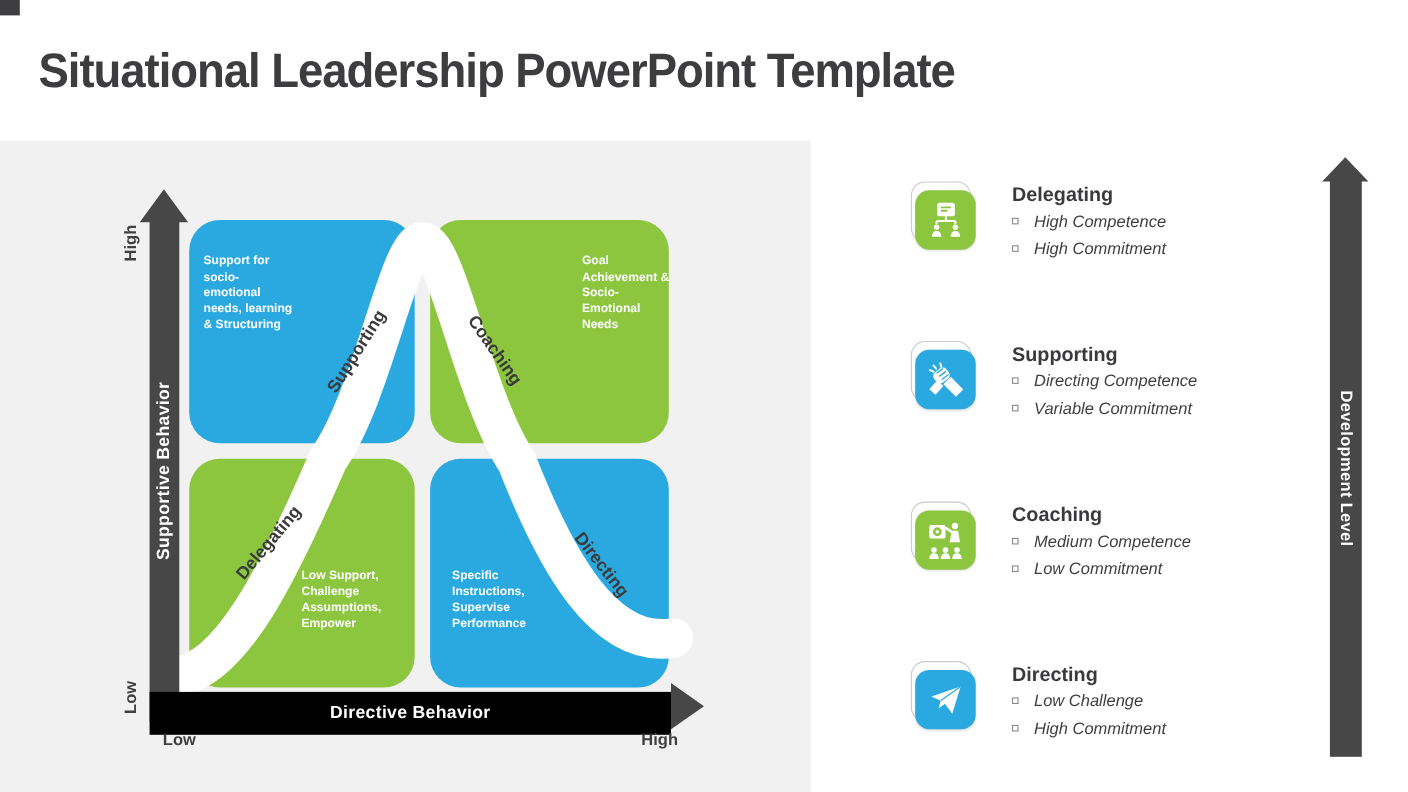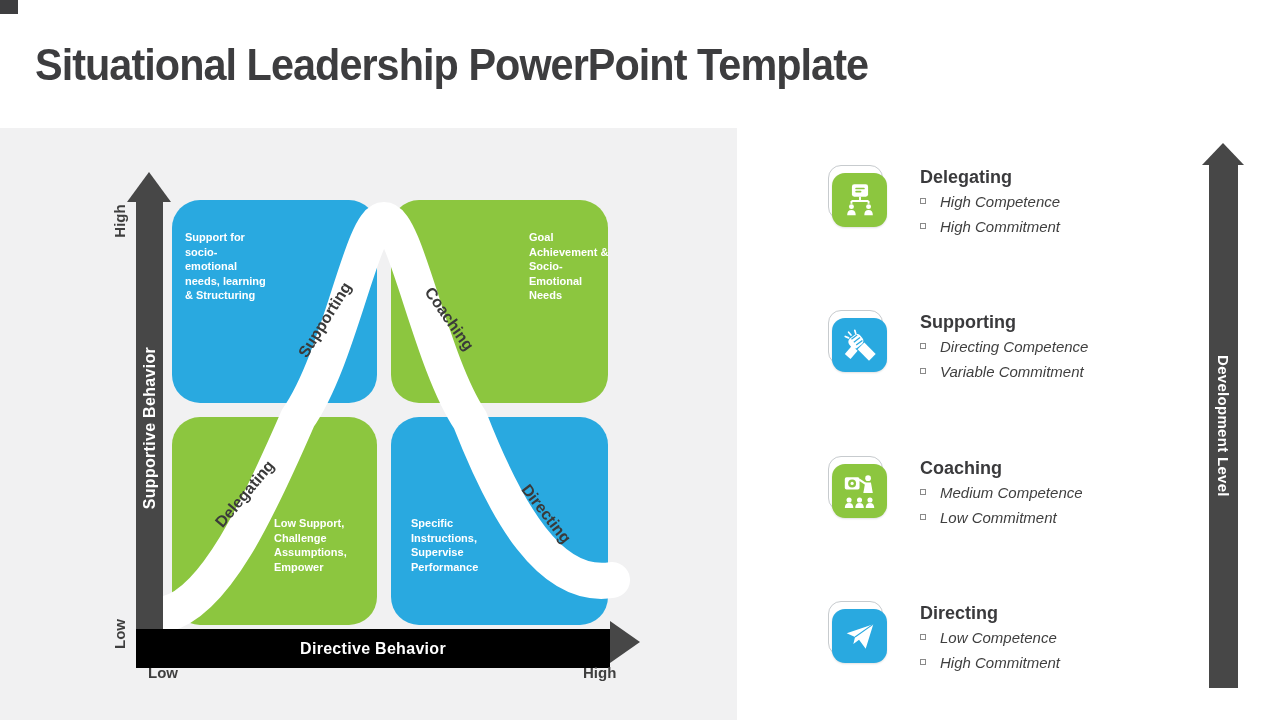--- a/index.html
+++ b/index.html
@@ -247,21 +247,21 @@
       <div class="icon-front">
         <svg width="38" height="38" viewBox="0 0 40 40">
           <path d="M6 17 L34 7.5 L26 33.5 L19 24 L13 28.5 L14.8 21 Z" fill="#fff"></path>
           <path d="M34 7.5 L14.8 21" stroke="var(--c)" stroke-width="1.2"></path>
         </svg>
       </div>
     </div>
     <div class="lr-title">Directing</div>
     <div class="lr-bullet lr-b1">
         <span class="bullet-sq"></span>
-        <span>Low Competence</span>
+        <span>Low Challenge</span>
       </div>
     <div class="lr-bullet lr-b2">
         <span class="bullet-sq"></span>
         <span>High Commitment</span>
       </div>
   </div>
 
   <div class="dev-head"></div>
   <div class="dev-bar">
     <span class="dev-label">Development Level</span>

